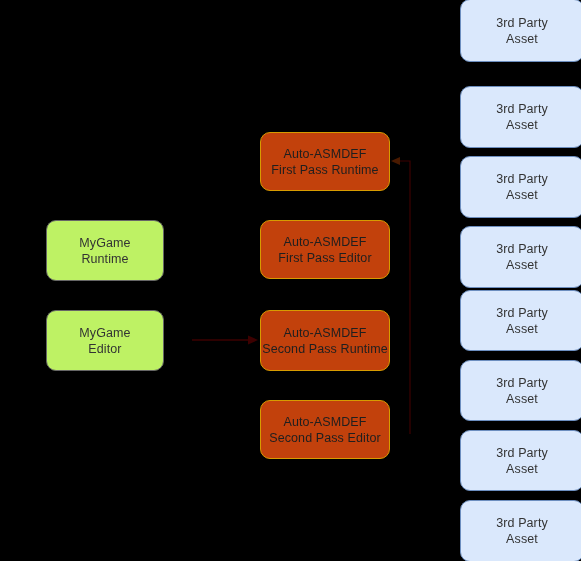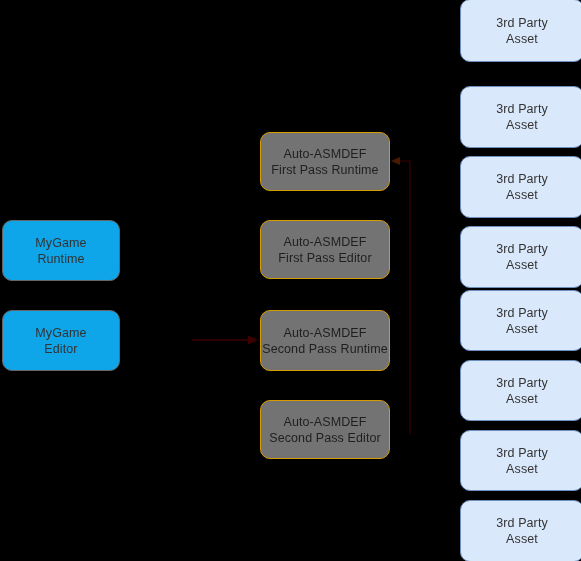--- a/index.html
+++ b/index.html
@@ -25,26 +25,27 @@
     align-items: center;
     justify-content: center;
     text-align: center;
     line-height: 1.28;
     font-size: 12.5px;
     color: #333333;
     white-space: pre-line;
     letter-spacing: 0.1px;
   }
   .node-gray {
-    background: #0ea5e9;
+    background: #bef264;
     border-color: #666666;
     color: #333333;
+    margin-left: 44px;
   }
   .node-orange {
-    background: #737373;
+    background: #c2410c;
     border-color: #d79b00;
     color: #1f1f1f;
   }
   .node-blue {
     background: #dae8fc;
     border-color: #6c8ebf;
     color: #333333;
   }
   .edge-svg {
     position: absolute;

